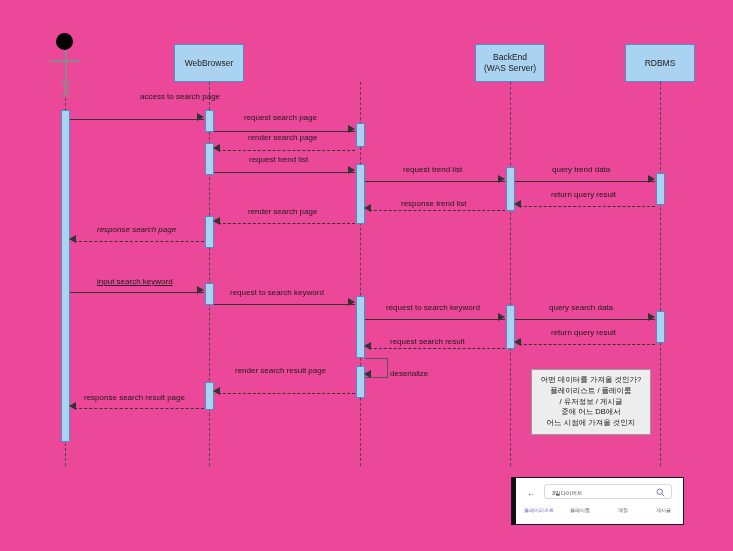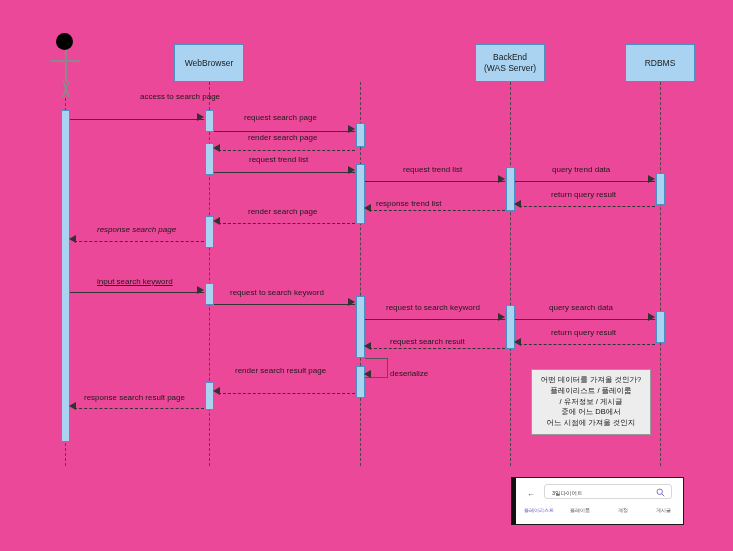--- a/index.html
+++ b/index.html
@@ -123,21 +123,21 @@
   <div class="msg" style="left:515px;top:181px;width:140px;"></div>
   <div style="position:absolute;left:648px;top:175px;width:0;height:0;border-top:4px solid transparent;border-bottom:4px solid transparent;border-left:7px solid #333;"></div>
   <div class="mlabel" style="left:552px;top:165px;">query trend data</div>
 
   <div class="msg dashed" style="left:519px;top:206px;width:136px;"></div>
   <div style="position:absolute;left:514px;top:200px;width:0;height:0;border-top:4px solid transparent;border-bottom:4px solid transparent;border-right:7px solid #333;"></div>
   <div class="mlabel" style="left:551px;top:190px;">return query result</div>
 
   <div class="msg dashed" style="left:369px;top:210px;width:136px;"></div>
   <div style="position:absolute;left:364px;top:204px;width:0;height:0;border-top:4px solid transparent;border-bottom:4px solid transparent;border-right:7px solid #333;"></div>
-  <div class="mlabel" style="left:376px;top:199px;">response trend list</div>
+  <div class="mlabel" style="left:401px;top:199px;">response trend list</div>
 
   <div class="msg dashed" style="left:218px;top:223px;width:137px;"></div>
   <div style="position:absolute;left:213px;top:217px;width:0;height:0;border-top:4px solid transparent;border-bottom:4px solid transparent;border-right:7px solid #333;"></div>
   <div class="mlabel" style="left:248px;top:207px;">render search page</div>
 
   <div class="msg dashed" style="left:74px;top:241px;width:130px;"></div>
   <div style="position:absolute;left:69px;top:235px;width:0;height:0;border-top:4px solid transparent;border-bottom:4px solid transparent;border-right:7px solid #333;"></div>
   <div class="mlabel" style="left:97px;top:225px;font-style:italic;">response search page</div>
 
   <div class="msg" style="left:70px;top:292px;width:134px;"></div>

